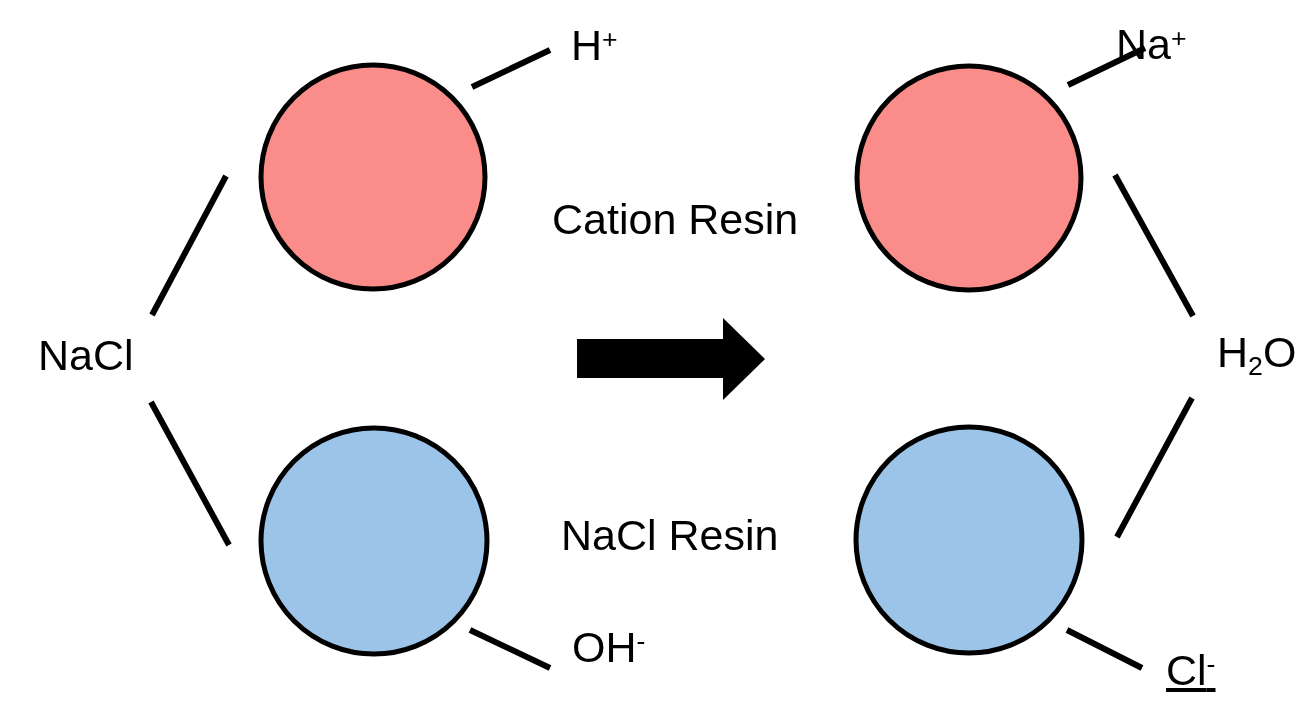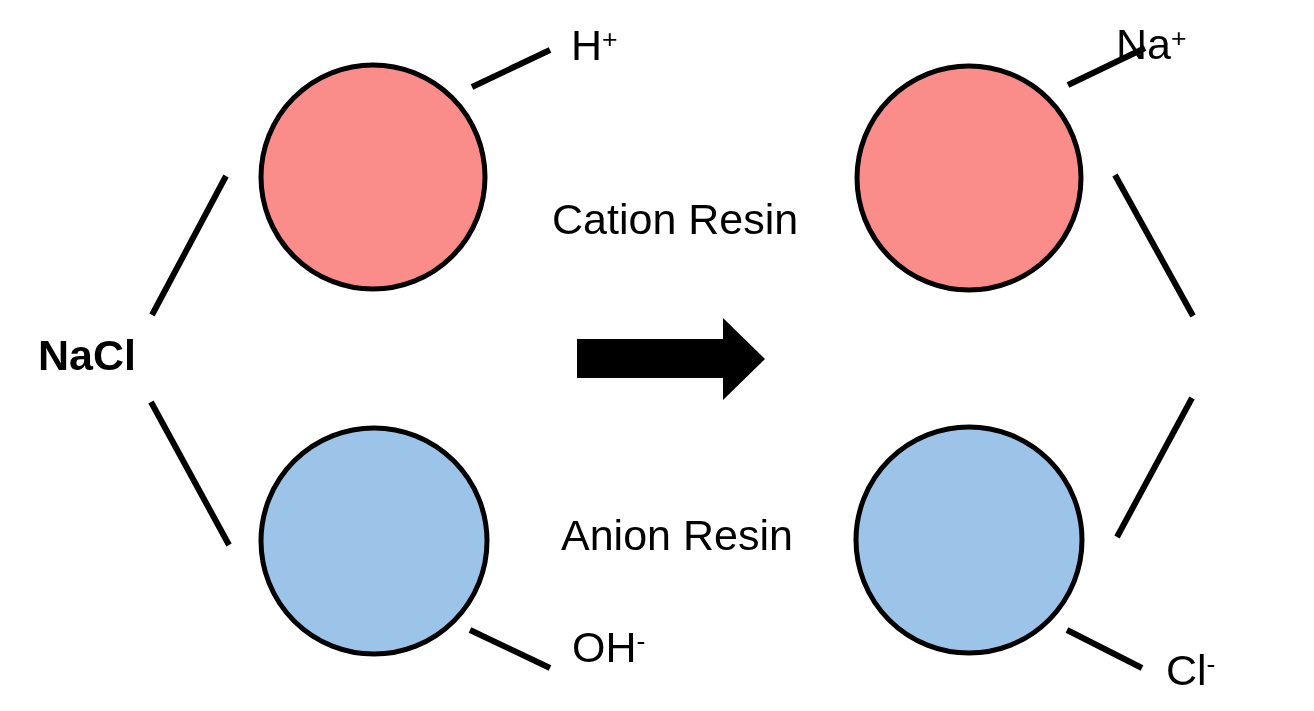--- a/index.html
+++ b/index.html
@@ -55,42 +55,45 @@
     <line x1="1067" y1="630" x2="1142" y2="668" stroke="#000000" stroke-width="6"></line>
 
     <circle cx="373" cy="177" r="112" stroke="#000000" stroke-width="5" fill="#FA8C8A"></circle>
     <circle cx="374" cy="541" r="113" stroke="#000000" stroke-width="5" fill="#9CC3E8"></circle>
     <circle cx="969" cy="178" r="112" stroke="#000000" stroke-width="5" fill="#FA8C8A"></circle>
     <circle cx="969" cy="540" r="113" stroke="#000000" stroke-width="5" fill="#9CC3E8"></circle>
 
     <polygon points="577,339 723,339 723,318 765,359 723,400 723,378 577,378" fill="#000000"></polygon>
   </svg>
 
-  <div class="label" style="left:38px; top:334px;font-weight:bold;">
+  <div class="label" style="left:38px; top:334px;">
     <span>NaCl</span>
   </div>
 
   <div class="label" style="left:571px; top:24px;">
     <span>H</span><span class="sup">+</span>
   </div>
 
   <div class="label" style="left:552px; top:154px;margin-top:44px;">
     <span>Cation Resin</span>
   </div>
 
   <div class="label" style="left:561px; top:514px;">
-    <span>Anion Resin</span>
+    <span>NaCl Resin</span>
   </div>
 
   <div class="label" style="left:572px; top:626px;">
     <span>OH</span><span class="sup">-</span>
   </div>
 
   <div class="label" style="left:1116px; top:23px;">
     <span>Na</span><span class="sup">+</span>
   </div>
 
+  <div class="label" style="left:1217px; top:331px;">
+    <span>H</span><span class="sub">2</span><span>O</span>
+  </div>
 
-  <div class="label" style="left:1166px; top:649px;">
+  <div class="label" style="left:1166px; top:649px;text-decoration:underline;">
     <span>Cl</span><span class="sup">-</span>
   </div>
 
 </div>
 
 </body></html>

